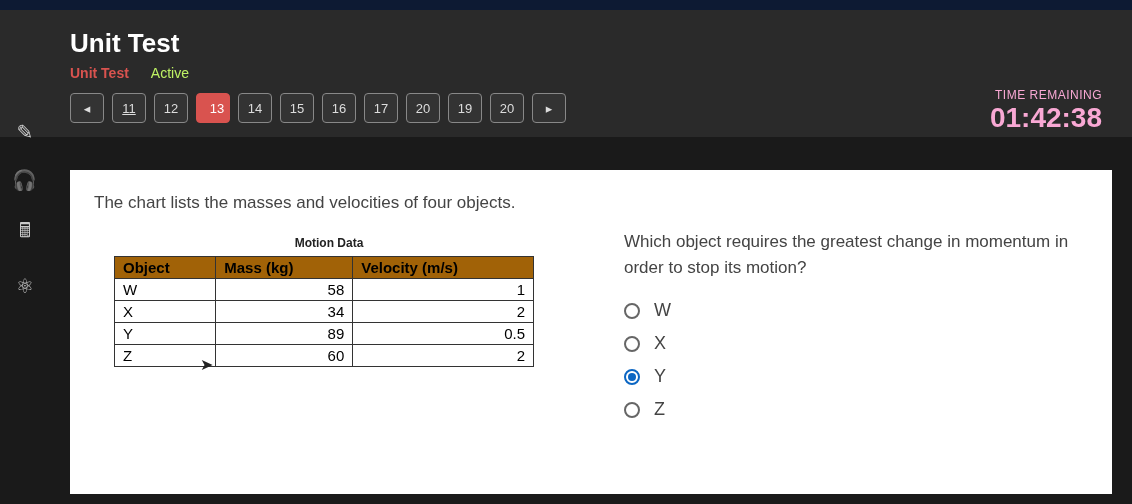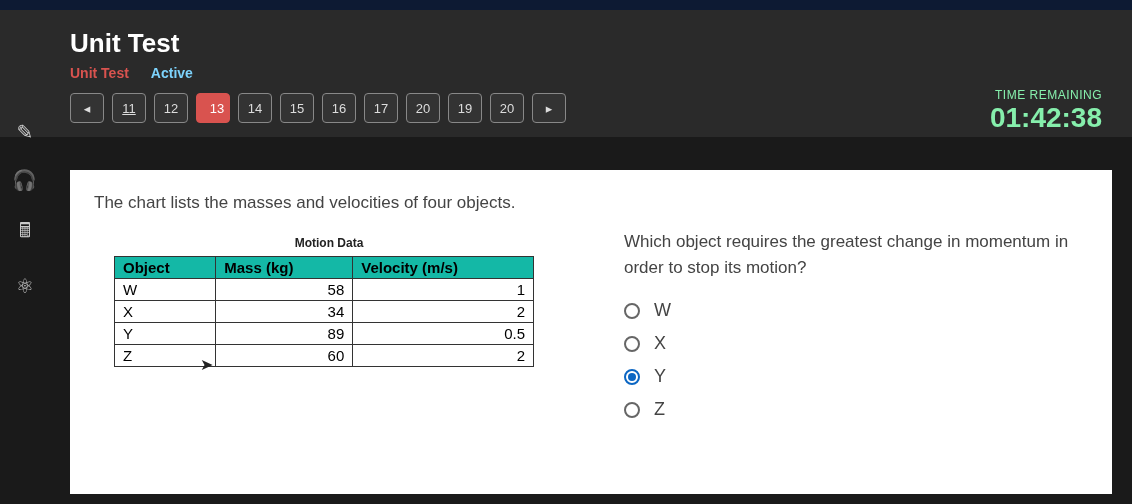--- a/index.html
+++ b/index.html
@@ -26,21 +26,21 @@
     font-weight: bold;
     margin-bottom: 6px;
   }
   .subtitle-row {
     display: flex;
     gap: 22px;
     font-size: 14px;
     margin-bottom: 12px;
   }
   .sub-unit { color: #d9534f; font-weight: bold; }
-  .sub-active { color: #7dd3fc; font-weight: bold; }
+  .sub-active { color: #bef264; font-weight: normal; }
   .nav-row {
     display: flex;
     align-items: center;
     gap: 8px;
     padding-bottom: 14px;
   }
   .nav-arrow, .nav-num {
     width: 34px;
     height: 30px;
     border: 1px solid #888;
@@ -58,21 +58,21 @@
     color: #fff;
     border-color: #d9534f;
     padding-left: 8px;
   }
   .nav-num.done { text-decoration: underline; }
   .time-block {
     position: absolute;
     right: 30px;
     top: 78px;
     text-align: right;
-    color: #86efac;
+    color: #f9a8d4;
   }
   .time-label { font-size: 12px; letter-spacing: 0.5px; }
   .time-value { font-size: 28px; font-weight: bold; }
   .sidebar {
     position: absolute;
     left: 0;
     top: 100px;
     width: 50px;
     height: 400px;
     display: flex;
@@ -116,21 +116,21 @@
     border-collapse: collapse;
     width: 420px;
     margin-left: 20px;
   }
   table.motion th, table.motion td {
     border: 1px solid #333;
     padding: 2px 8px;
     font-size: 15px;
   }
   table.motion th {
-    background: #14b8a6;
+    background: #a16207;
     text-align: left;
     font-weight: bold;
   }
   table.motion td { background: #fff; text-align: right; }
   table.motion td:first-child { text-align: left; }
   .options { margin-top: 8px; }
   .option {
     display: flex;
     align-items: center;
     gap: 14px;

